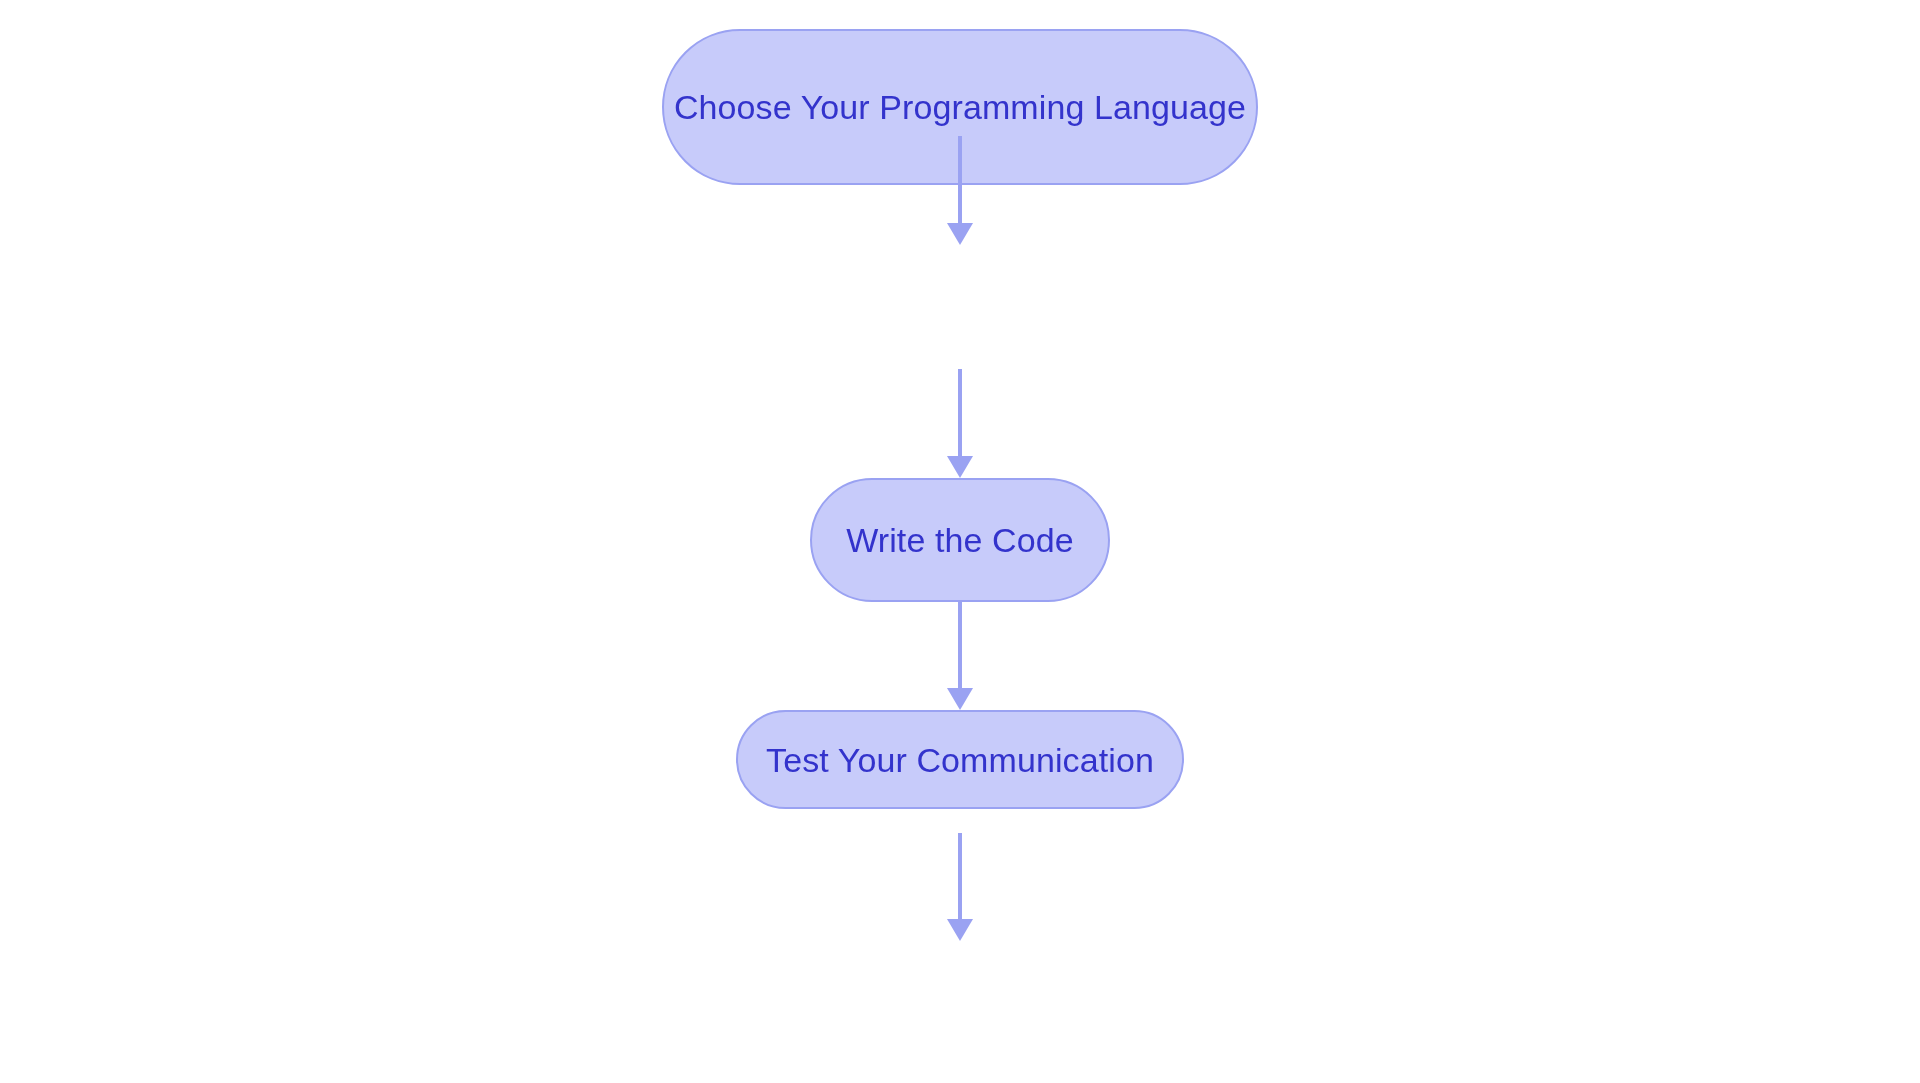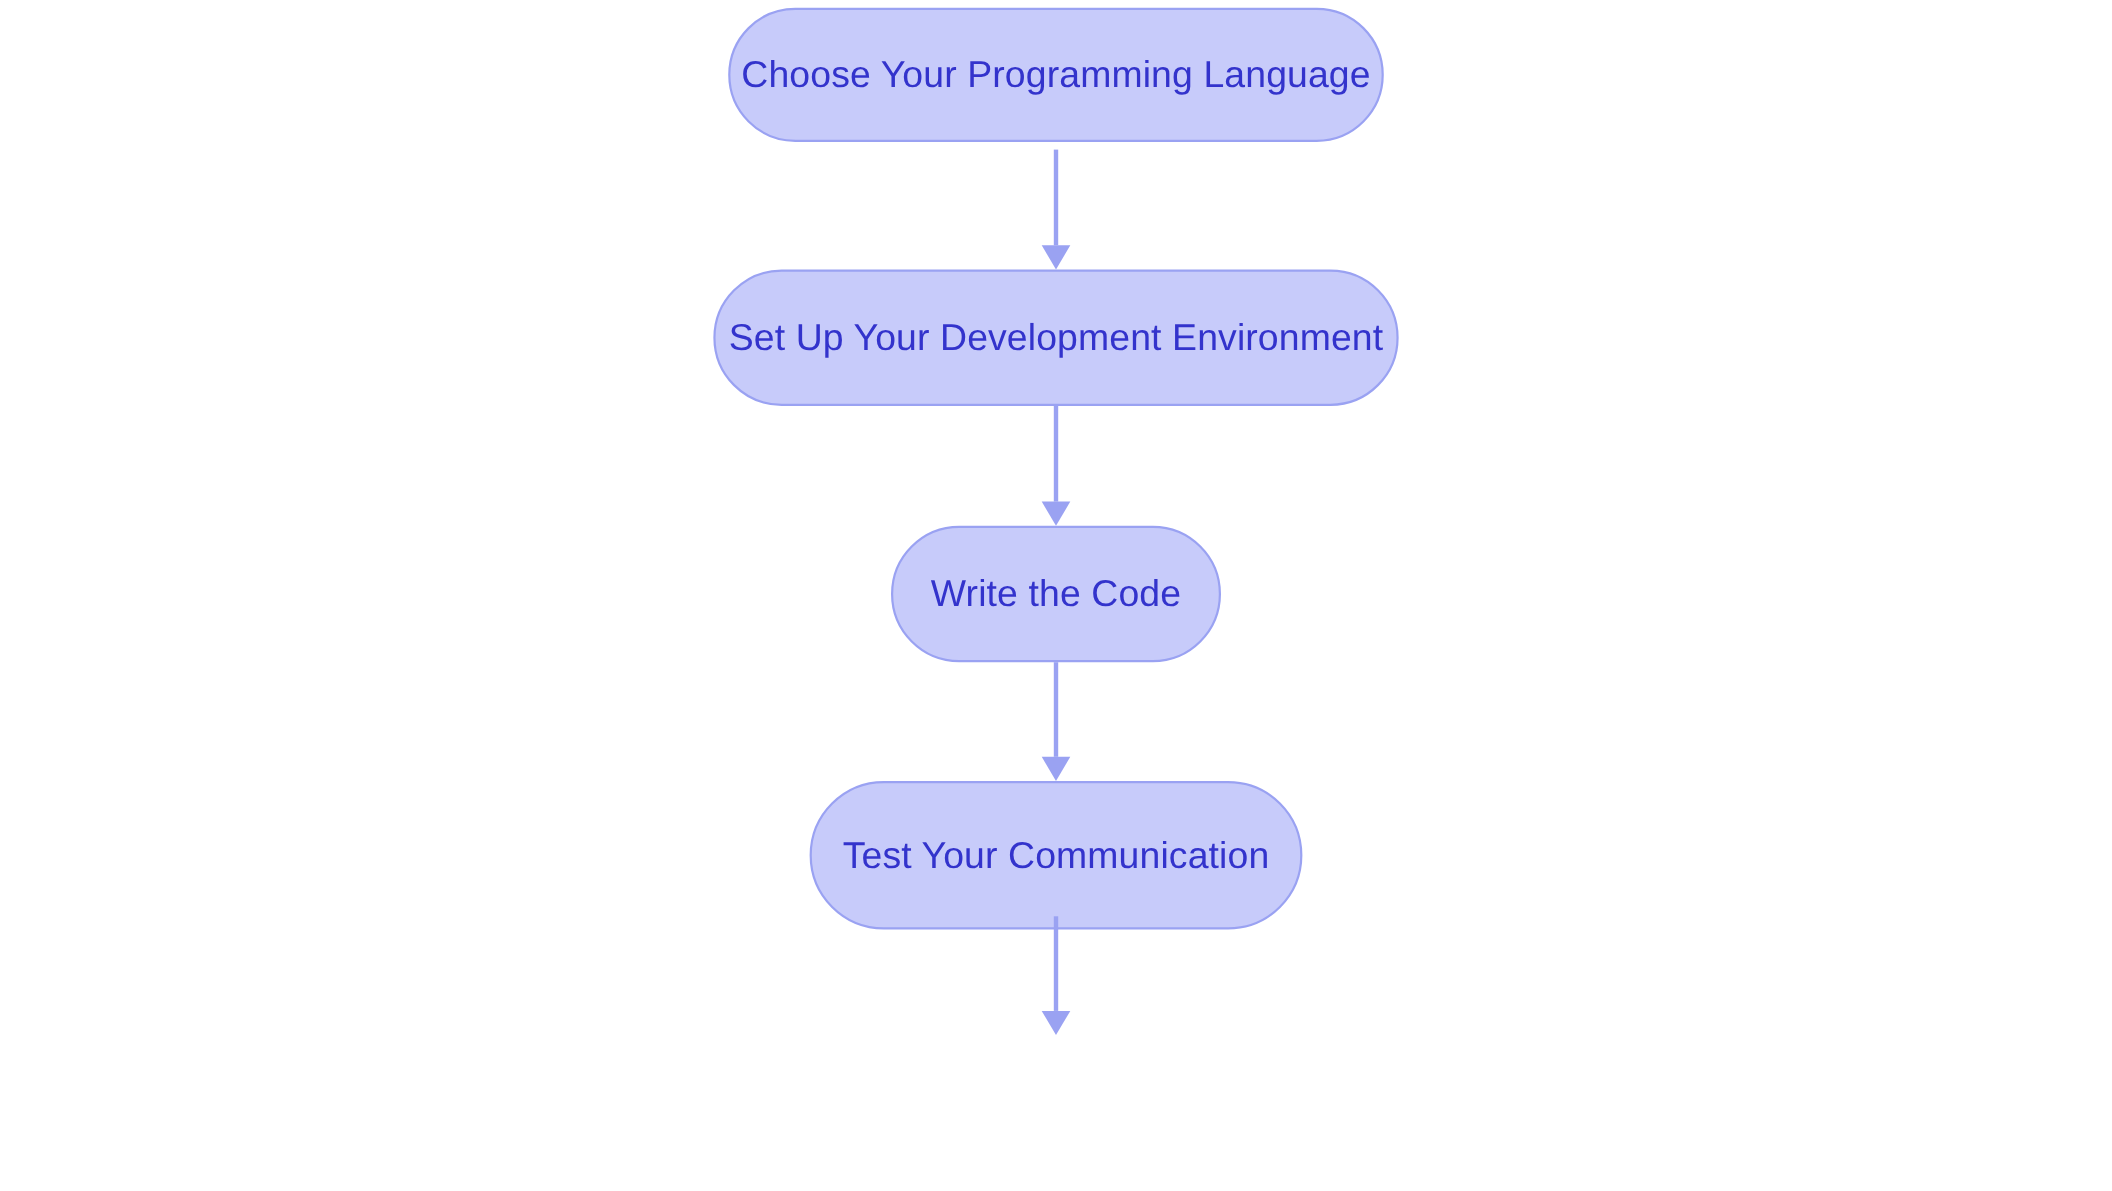--- a/index.html
+++ b/index.html
@@ -40,24 +40,24 @@
     font-family: "Liberation Sans", sans-serif;
     font-size: 34px;
     font-weight: 400;
     line-height: 1;
     letter-spacing: 0.1px;
     white-space: nowrap;
     user-select: none;
   }
 
   
-  #node-1 { top: 7px;  width: 596px; height: 122px; }
+  #node-1 { top: 29px;  width: 596px; height: 156px; }
   #node-2 { top: 245px; width: 623px; height: 124px; }
   #node-3 { top: 478px; width: 300px; height: 124px; text-align: center; }
-  #node-4 { top: 710px; width: 448px; height: 135px; }
+  #node-4 { top: 710px; width: 448px; height: 99px; }
   #node-5 { top: 941px; width: 387px; height: 127px; }
 
   
   .connector {
     position: absolute;
     left: 50%;
     transform: translateX(-50%);
     width: 26px;
   }
   .connector .stem {
@@ -100,23 +100,20 @@
 
   <div class="node" id="node-1">
     <span class="node-label">Choose Your Programming Language</span>
   </div>
 
   <div class="connector" id="connector-1">
     <div class="stem"></div>
     <div class="head"></div>
   </div>
 
-  <div class="node" id="node-2">
-    <span class="node-label">Set Up Your Development Environment</span>
-  </div>
 
   <div class="connector" id="connector-2">
     <div class="stem"></div>
     <div class="head"></div>
   </div>
 
   <div class="node" id="node-3">
     <span class="node-label">Write the Code</span>
   </div>
 

